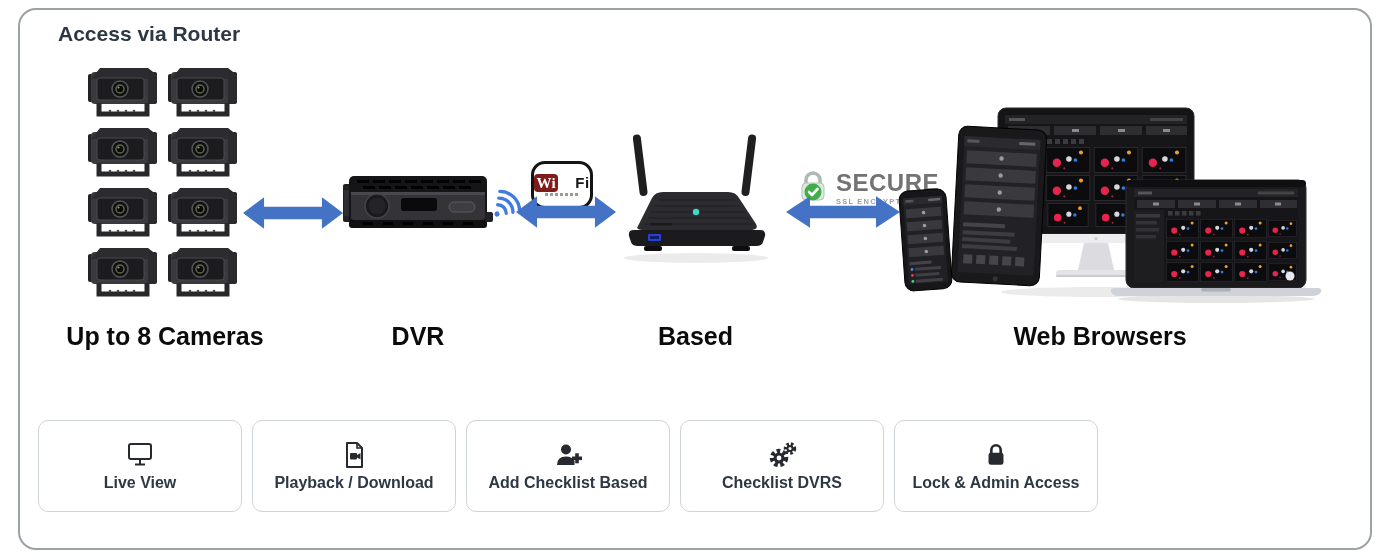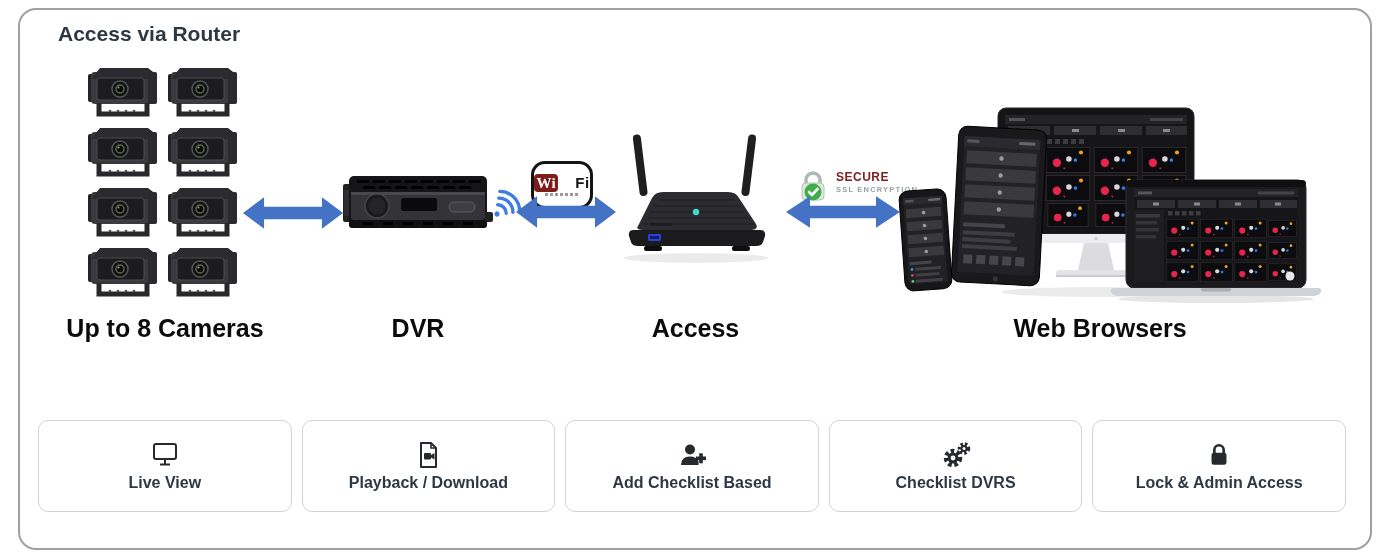--- a/index.html
+++ b/index.html
@@ -1,36 +1,36 @@
 <!DOCTYPE html>
 <html><head>
 <meta charset="utf-8">
 <style>
   html,body{margin:0;padding:0;width:1400px;height:560px;background:#fff;overflow:hidden;
     font-family:"Liberation Sans","DejaVu Sans",sans-serif;}
   .frame{position:absolute;left:18px;top:8px;width:1350px;height:538px;
     border:2px solid #9ca1a6;border-radius:18px;background:#fff;}
   .page-title{position:absolute;left:58px;top:22px;font-size:21px;font-weight:700;color:#2d3844;}
   .abs{position:absolute;}
-  .node-label{position:absolute;text-align:center;font-size:25px;font-weight:700;color:#0b0b0b;top:314px;}
+  .node-label{position:absolute;text-align:center;font-size:25px;font-weight:700;color:#0b0b0b;top:322px;}
   
   .wifi-logo{position:absolute;left:531px;top:161px;width:56px;height:42px;border:3px solid #141414;
     border-radius:14px;background:#fff;display:flex;flex-direction:column;align-items:center;justify-content:center;}
   .wifi-word{font-size:15px;font-weight:800;letter-spacing:0.5px;line-height:1;}
   .wifi-wi{background:#7f1d1d;color:#fff;padding:1px 2px;border-radius:4px;font-family:Liberation Serif, serif;}
   .wifi-fi{color:#141414;padding-left:17px;}
   .wifi-sub{width:34px;height:3px;margin-top:2px;
     background:repeating-linear-gradient(90deg,#9a9a9a 0 3px,transparent 3px 5px);}
   
   .secure-badge{position:absolute;left:796px;top:168px;display:flex;align-items:flex-start;gap:6px;}
   .secure-texts{display:flex;flex-direction:column;margin-top:3px;}
-  .secure-title{font-size:12px;font-weight:800;color:#7f1d1d;letter-spacing:0.5px;line-height:1;}
+  .secure-title{font-size:24px;font-weight:800;color:#737373;letter-spacing:0.5px;line-height:1;}
   .secure-sub{font-size:7.5px;font-weight:700;color:#98a0a6;letter-spacing:1.2px;margin-top:2px;}
   
-  .cards-row{position:absolute;left:38px;top:420px;width:1308px;height:92px;display:flex;gap:10px;}
+  .cards-row{position:absolute;left:38px;top:420px;width:1060px;height:92px;display:flex;gap:10px;}
   .card{flex:1;border:1.5px solid #cfd4d9;border-radius:10px;background:#fff;
     display:flex;flex-direction:column;align-items:center;justify-content:center;gap:4px;}
   .card-label{font-size:16px;font-weight:700;color:#2d3844;text-align:center;line-height:1.15;}
   .card-label.two-line{font-size:15px;}
   .cam-grid{position:absolute;left:86px;top:60px;}
 </style>
 </head>
 <body>
 
 <svg width="0" height="0" style="position:absolute">
@@ -155,21 +155,21 @@
     <line x1="36" y1="96" x2="146" y2="96"></line>
   </g>
   <circle cx="88" cy="84" r="3.2" fill="#3fd8c7"></circle>
   <rect x="42" y="95" width="22" height="2.5" fill="#1a1a1c"></rect>
   <path d="M26,102 L152,102 Q158,102 157,108 L155,114 Q154,118 148,118 L30,118 Q24,118 23,114 L21,108 Q20,102 26,102 Z" fill="#1b1b1e"></path>
   <rect x="40" y="106" width="13" height="7" rx="1" fill="#2b3fd4"></rect>
   <rect x="42" y="108" width="9" height="3" fill="#131b66"></rect>
   <rect x="36" y="118" width="18" height="5" rx="2" fill="#0e0e10"></rect>
   <rect x="124" y="118" width="18" height="5" rx="2" fill="#0e0e10"></rect>
 </svg>
-<div class="node-label" style="left:608px;width:175px;">Access</div>
+<div class="node-label" style="left:608px;width:175px;">Based</div>
 
 <div class="secure-badge">
   <svg width="34" height="38" viewBox="0 0 34 36">
     <path d="M10,16 L10,11 a7,7 0 0 1 14,0 L24,16" stroke="#aebbb2" stroke-width="3.5" fill="none"></path>
     <rect x="6" y="14" width="22" height="17" rx="4" fill="#dfe7e1" stroke="#b5c2b9" stroke-width="1"></rect>
     <circle cx="17" cy="23" r="8.5" fill="#3fae49"></circle>
     <polyline points="13,23 16,26 21.5,20" stroke="#fff" stroke-width="2.6" fill="none" stroke-linecap="round" stroke-linejoin="round"></polyline>
   </svg>
   <div class="secure-texts">
     <div class="secure-title">SECURE</div>

